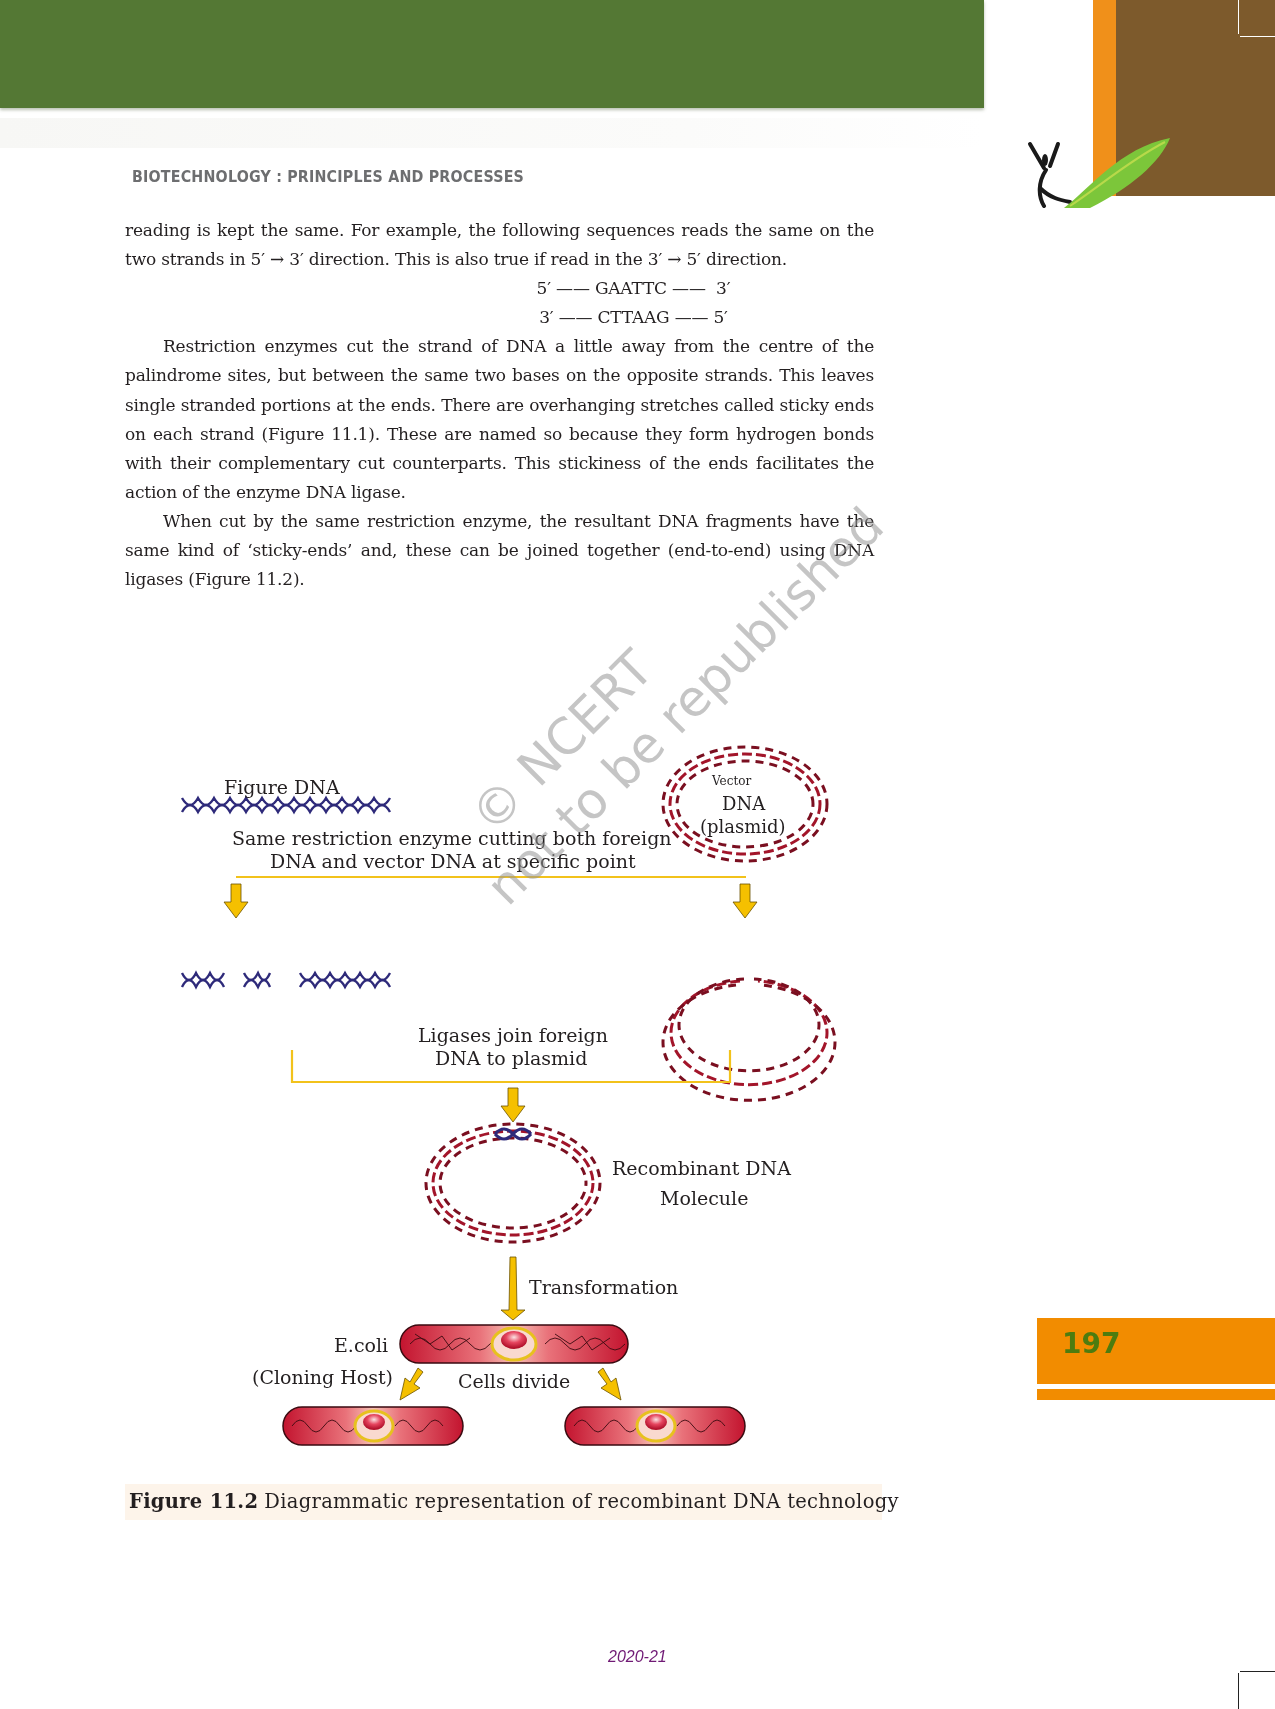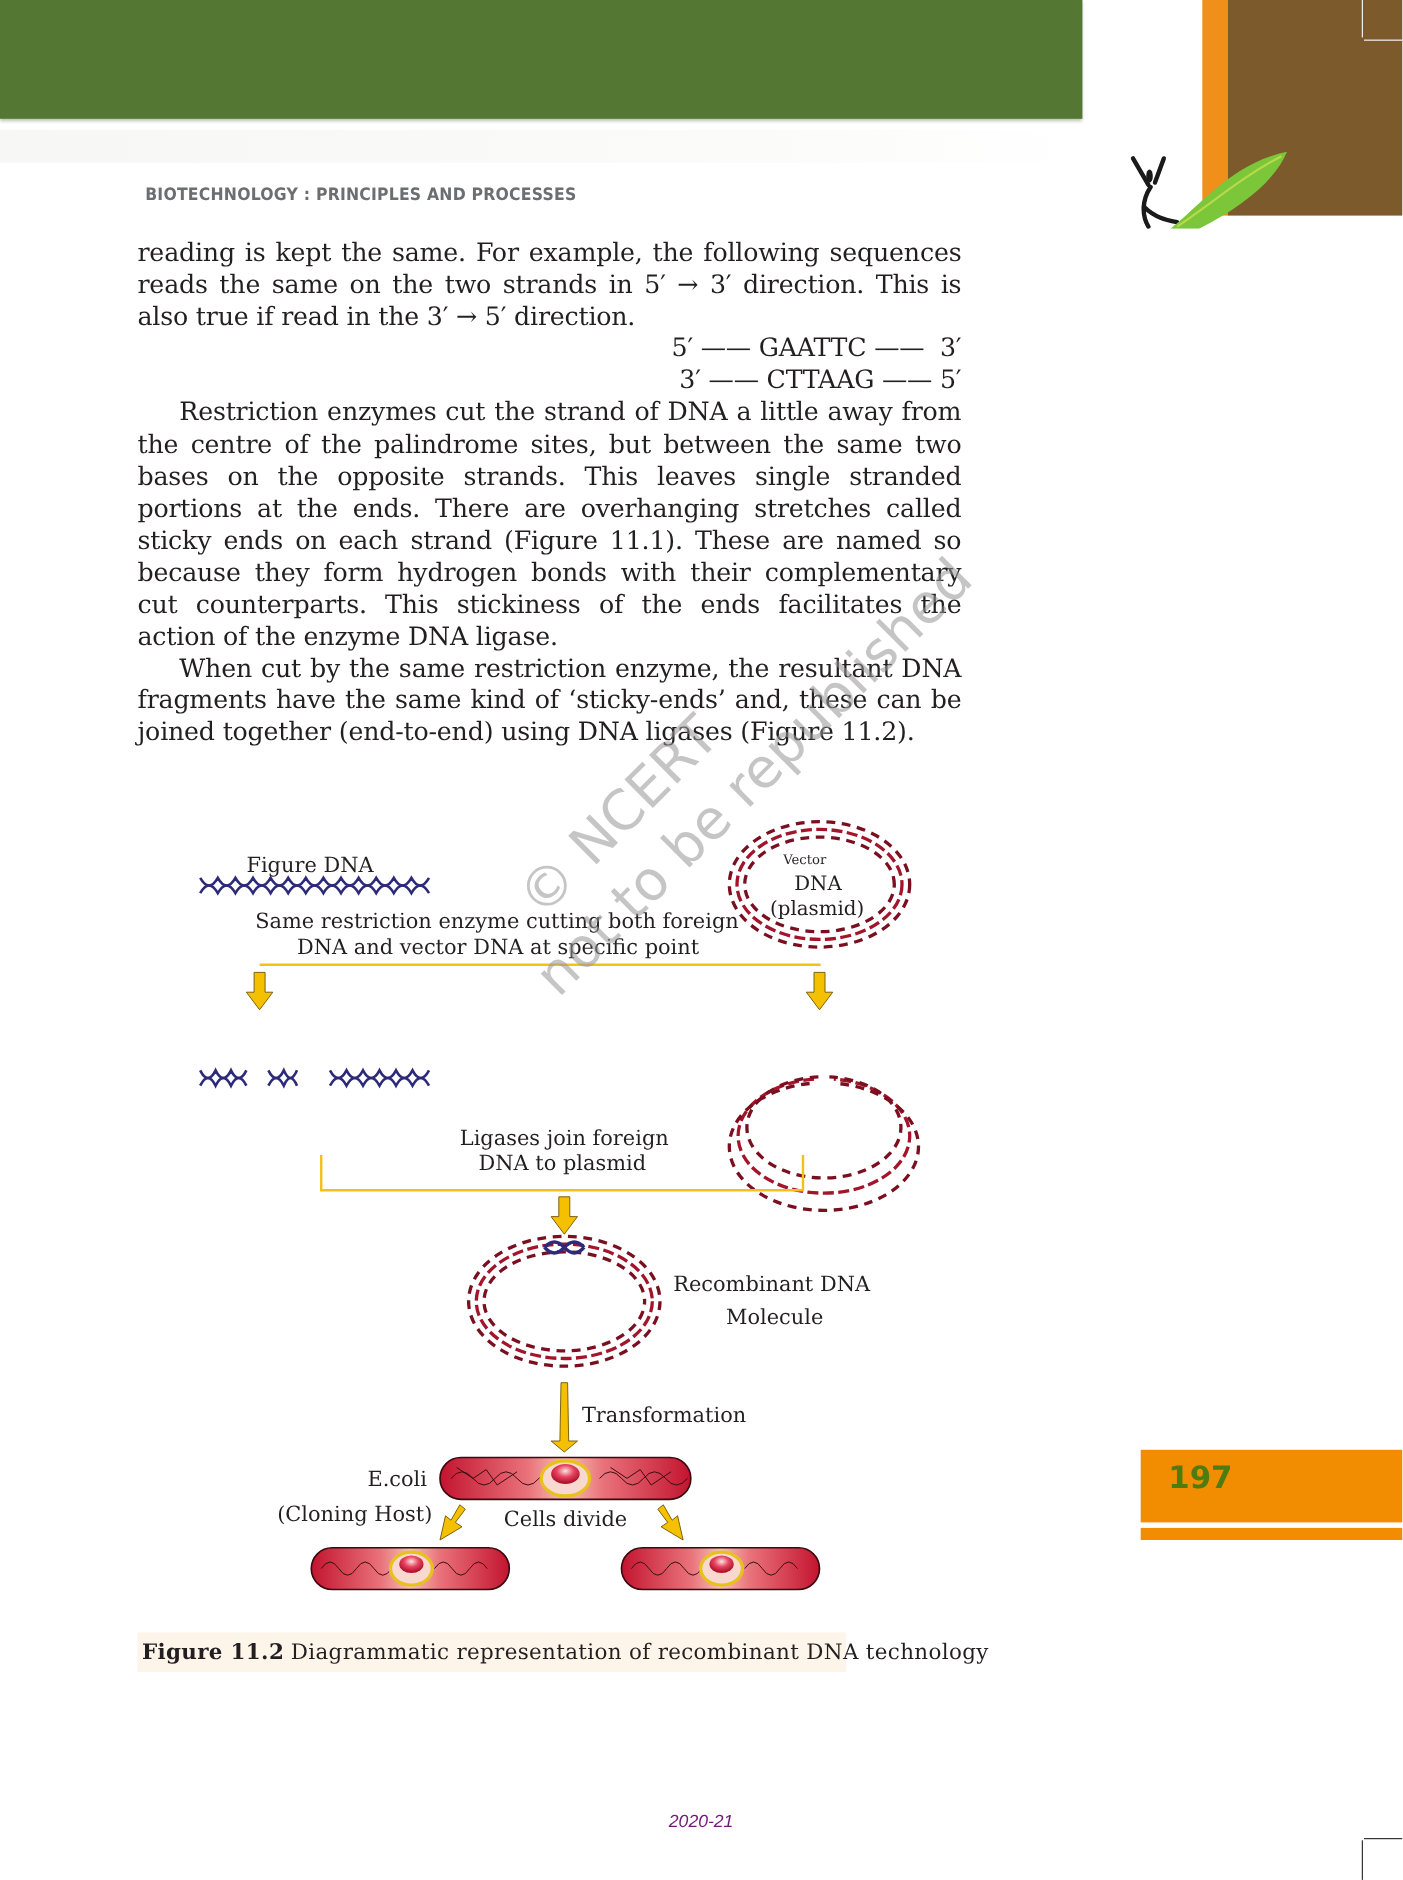--- a/index.html
+++ b/index.html
@@ -10,28 +10,28 @@
   .green-band { left: 0; top: 0; width: 984px; height: 108px; background: #547834; box-shadow: 0 2px 3px rgba(60,80,40,0.35); }
   .fade-band { left: 0; top: 118px; width: 984px; height: 30px; background: linear-gradient(90deg, #f7f7f5, #fbfbfa 70%, #ffffff); }
   .orange-strip { left: 1093px; top: 0; width: 23px; height: 196px; background: #f0901a; }
   .brown-block { left: 1116px; top: 0; width: 159px; height: 196px; background: #7d5a2c; }
   .crop-tr-v { left: 1238px; top: 0; width: 1px; height: 34px; background: #ffffff; }
   .crop-tr-h { left: 1240px; top: 36px; width: 35px; height: 1px; background: #ffffff; }
   .running-head { left: 132px; top: 168px; font-family: "DejaVu Sans", "Liberation Sans", sans-serif; font-size: 15.5px;
                   font-weight: bold; color: #6d6e70; letter-spacing: 0.2px; transform: scaleX(0.92); transform-origin: left top; }
   .logo { left: 1010px; top: 108px; width: 170px; height: 100px; }
   
-  .body-text { left: 125px; top: 216px; width: 749px; font-size: 23px; line-height: 29.1px; text-align: justify; letter-spacing: -0.2px; }
+  .body-text { left: 125px; top: 216px; width: 749px; font-size: 17px; line-height: 29.1px; text-align: justify; letter-spacing: -0.2px; }
   .body-text p { margin: 0; }
   .indent { text-indent: 38px; }
-  .seq { text-align: right; padding-left: 268px; white-space: pre; }
+  .seq { text-align: center; padding-left: 268px; white-space: pre; }
   
   .fig { left: 0; top: 0; width: 1275px; height: 1709px; pointer-events: none; }
   .fig-label { font-size: 19px; line-height: 22px; color: #231f20; text-align: center; white-space: nowrap; }
-  .caption { left: 125px; top: 1484px; width: 644px; height: 36px; background: #fdf4ea; font-size: 19.5px; line-height: 36px;
+  .caption { left: 125px; top: 1484px; width: 757px; height: 36px; background: #fdf4ea; font-size: 19.5px; line-height: 36px;
              white-space: nowrap; padding-left: 4px; box-sizing: border-box; letter-spacing: 0.3px; }
   .caption b { font-weight: bold; margin-right: 6px; }
   
   .watermark { left: 430px; top: 830px; font-family: "DejaVu Sans", "Liberation Sans", sans-serif; font-size: 50px; line-height: 62px;
                color: rgba(150,150,150,0.55); transform: rotate(-45deg); transform-origin: left top; white-space: nowrap; pointer-events: none; }
   
   .page-box { left: 1037px; top: 1318px; width: 238px; height: 66px; background: #f28c00; }
   .page-num { left: 1062px; top: 1327px; font-family: "DejaVu Sans", "Liberation Sans", sans-serif; font-size: 28px; font-weight: bold; color: #4d7c0f; }
   .page-strip { left: 1037px; top: 1389px; width: 238px; height: 11px; background: #f28c00; }
   .footer { left: 608px; top: 1648px; font-family: "Liberation Sans", sans-serif; font-size: 16px; color: #701a75; font-style: italic; }

